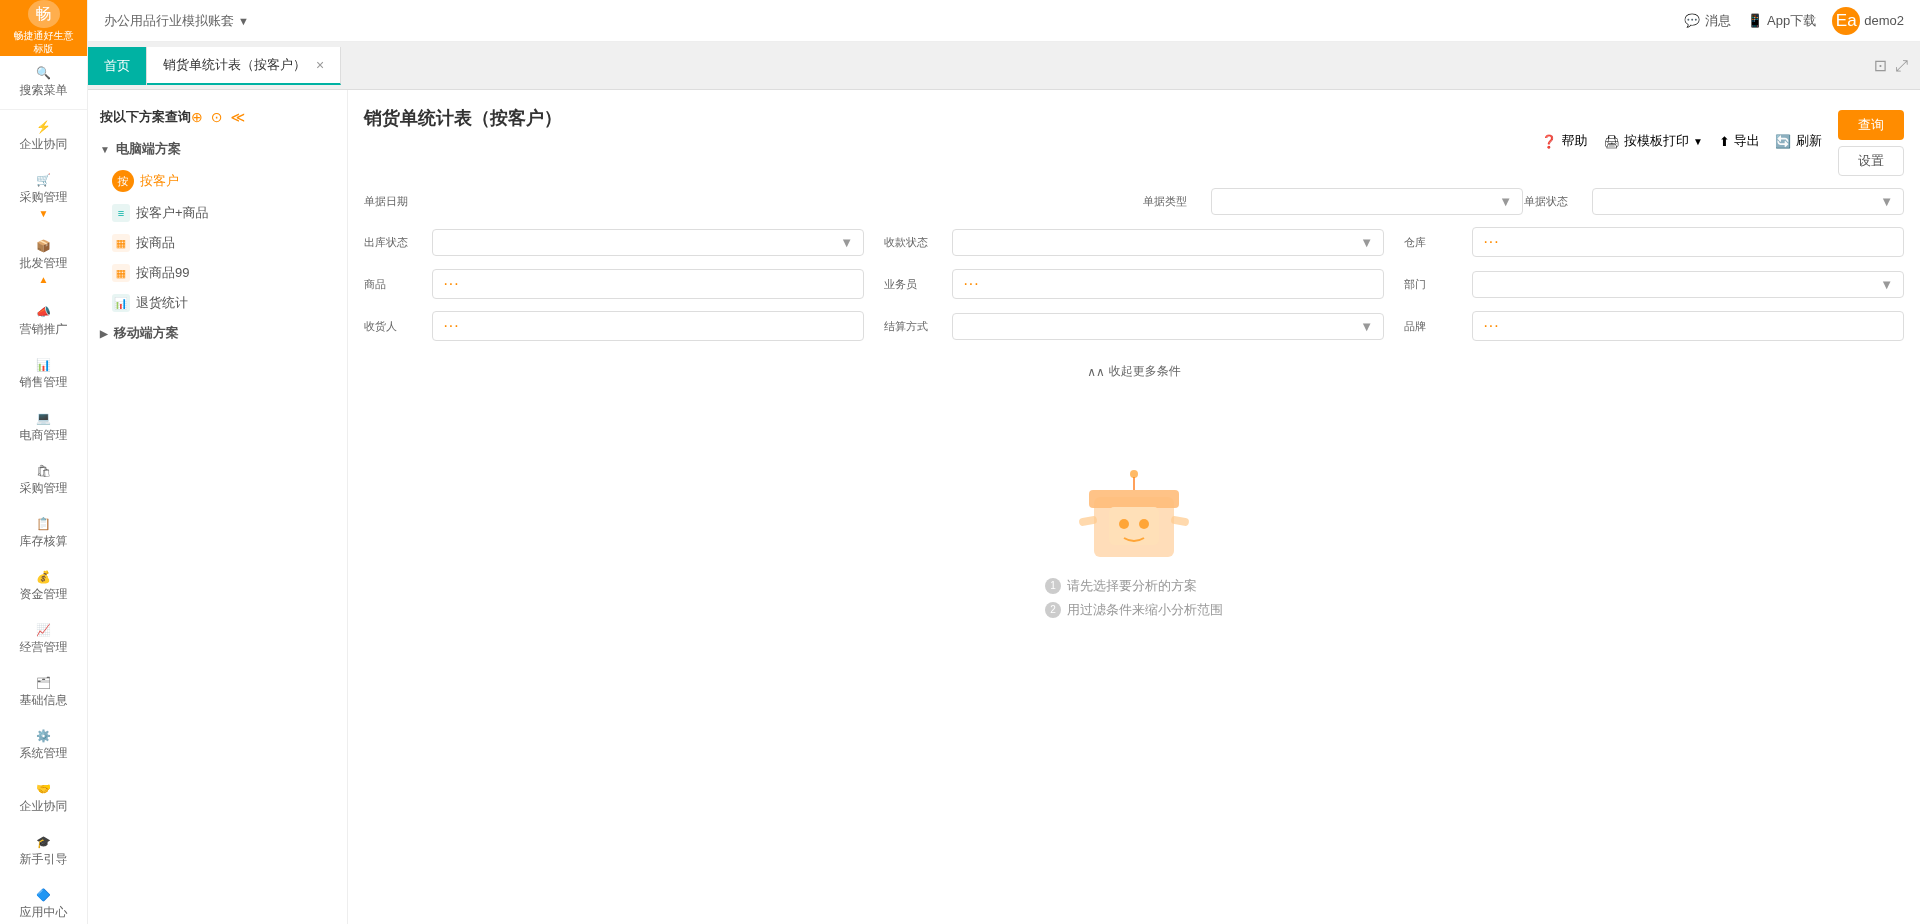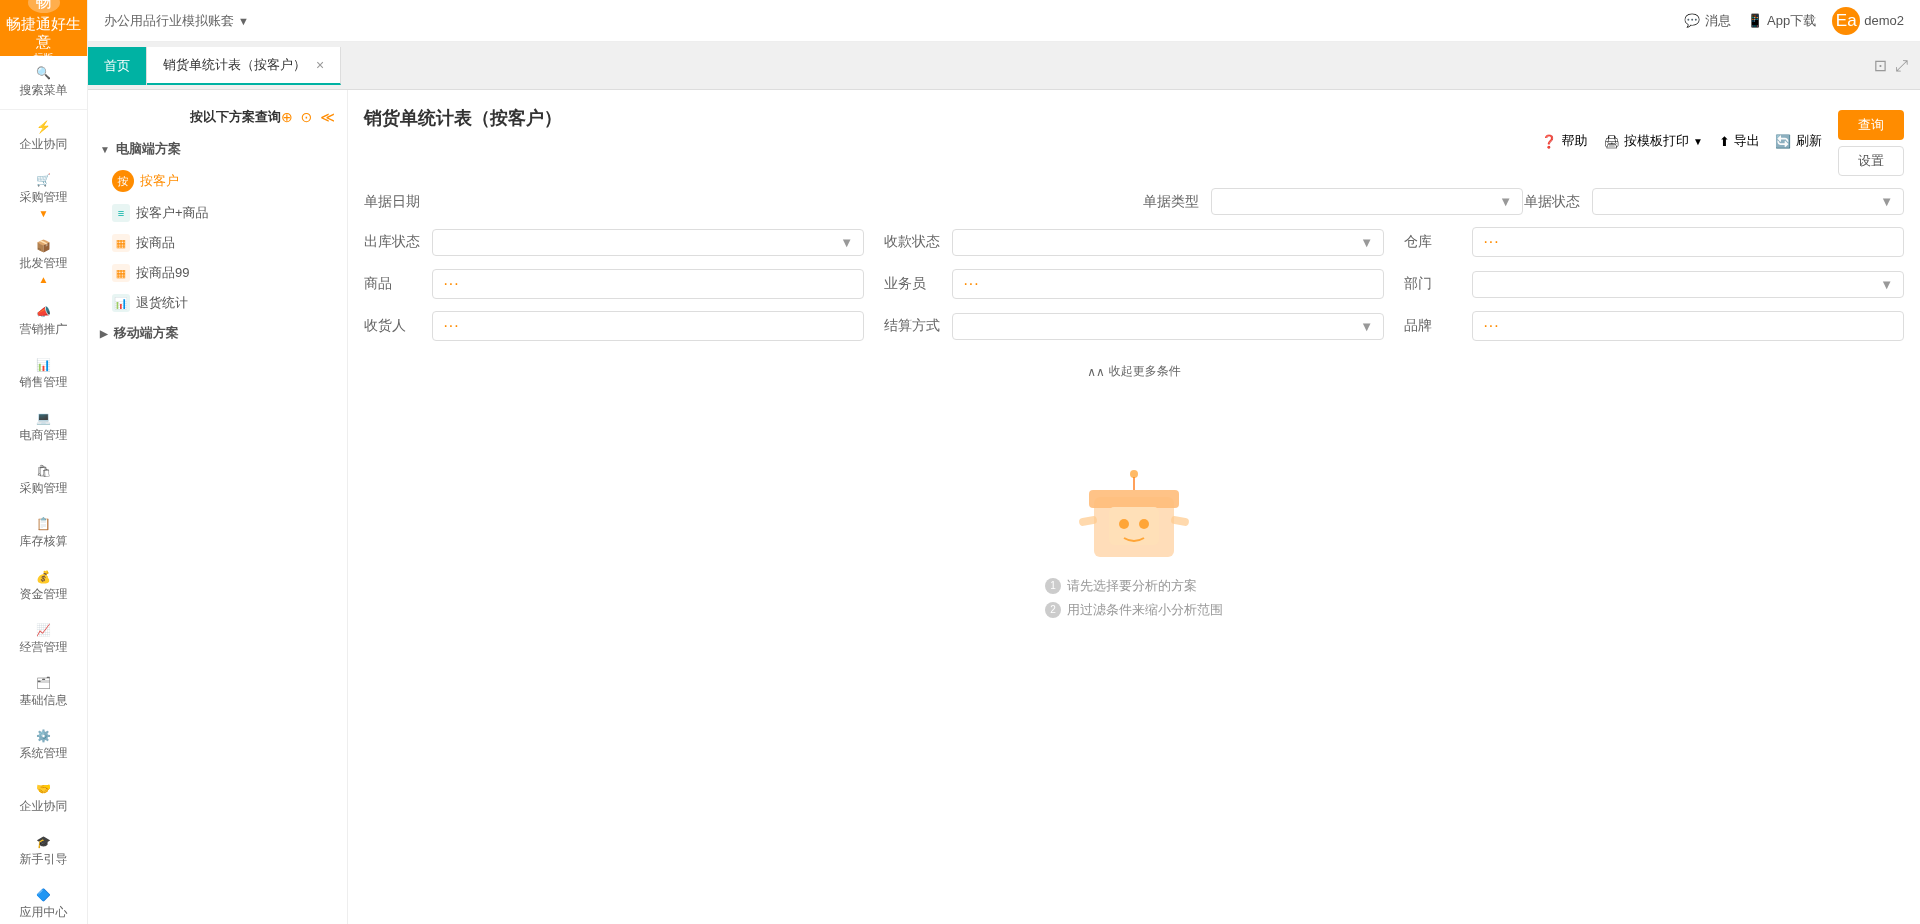--- a/index.html
+++ b/index.html
@@ -32,31 +32,31 @@
 
     
     .content-area { flex: 1; overflow-y: auto; background: #fff; display: flex; }
     .page-title { font-size: 18px; font-weight: bold; color: #333; }
     .page-action-item { display: flex; align-items: center; gap: 4px; cursor: pointer; }
     .btn-query { background: #ff8c00; color: #fff; border: none; padding: 6px 20px; border-radius: 4px; cursor: pointer; font-size: 13px; }
     .btn-settings { background: #fff; color: #555; border: 1px solid #ddd; padding: 5px 14px; border-radius: 4px; cursor: pointer; font-size: 13px; }
     .filter-row { display: flex; align-items: center; margin-bottom: 12px; gap: 0; }
     .filter-row:last-child { margin-bottom: 0; }
     .filter-field { display: flex; align-items: center; flex: 1; min-width: 0; }
-    .filter-label { color: #666; font-size: 14px; white-space: nowrap; min-width: 60px; font-family: Liberation Serif, serif; }
+    .filter-label { color: #666; font-size: 11px; white-space: nowrap; min-width: 60px; font-family: Liberation Serif, serif; }
     .filter-select { flex: 1; border: 1px solid #ddd; border-radius: 4px; padding: 5px 10px; font-size: 13px; color: #999; background: #fff; display: flex; align-items: center; justify-content: space-between; cursor: pointer; }
     .filter-select-dots { color: #ff8c00; font-size: 16px; }
     .filter-divider { width: 20px; }
     .date-tag { padding: 3px 10px; border-radius: 3px; cursor: pointer; font-size: 12px; color: #666; border: 1px solid transparent; }
     .date-tag.active { background: #ff8c00; color: #fff; border-color: #ff8c00; border-radius: 12px; padding: 3px 12px; }
     .date-range { font-size: 12px; color: #999; }
 
     
     .left-panel { width: 260px; border-right: 1px solid #eee; padding: 10px 0; background: #fff; }
-    .left-panel-header { display: flex; align-items: center; justify-content: flex-end; padding: 8px 12px; }
+    .left-panel-header { display: flex; align-items: center; justify-content: flex-start; padding: 8px 12px; }
     .left-panel-title { font-size: 13px; color: #333; font-weight: bold; }
     .left-panel-icons { display: flex; gap: 8px; }
     .panel-icon { color: #ff8c00; cursor: pointer; font-size: 14px; }
     .tree-item { padding: 6px 12px 6px 24px; cursor: pointer; font-size: 13px; color: #555; display: flex; align-items: center; gap: 6px; }
     .tree-item.active { color: #ff8c00; }
     .tree-group { }
     .tree-group-header { padding: 6px 12px; cursor: pointer; font-size: 13px; color: #555; display: flex; align-items: center; gap: 6px; font-weight: bold; }
     .tree-circle-icon { width: 22px; height: 22px; background: #ff8c00; border-radius: 50%; display: flex; align-items: center; justify-content: center; color: #fff; font-size: 11px; }
     .tree-icon { width: 18px; height: 18px; background: #e8f5f3; border-radius: 3px; display: flex; align-items: center; justify-content: center; color: #00b2a3; font-size: 10px; }
     .tree-icon-orange { background: #fff3e8; color: #ff8c00; }
@@ -75,21 +75,21 @@
     .right-section { flex: 1; display: flex; flex-direction: column; overflow: hidden; }
 
     .query-btns { display: flex; flex-direction: column; gap: 6px; padding-top: 4px; }
   </style>
 </head>
 <body>
 
 <div class="sidebar">
   <div class="sidebar-logo">
     <div class="logo-icon">畅</div>
-    <span style="font-size:15px; line-height:1.2; text-align:center;">畅捷通好生意</span>
+    <span style="font-size:10px; line-height:1.2; text-align:center;">畅捷通好生意</span>
     <span style="font-size:10px;">标版</span>
   </div>
 
   <div class="sidebar-nav-item sidebar-search">
     <span>🔍</span>
     <span>搜索菜单</span>
   </div>
   <div class="sidebar-nav-item">
     <span>⚡</span>
     <span>企业协同</span>

